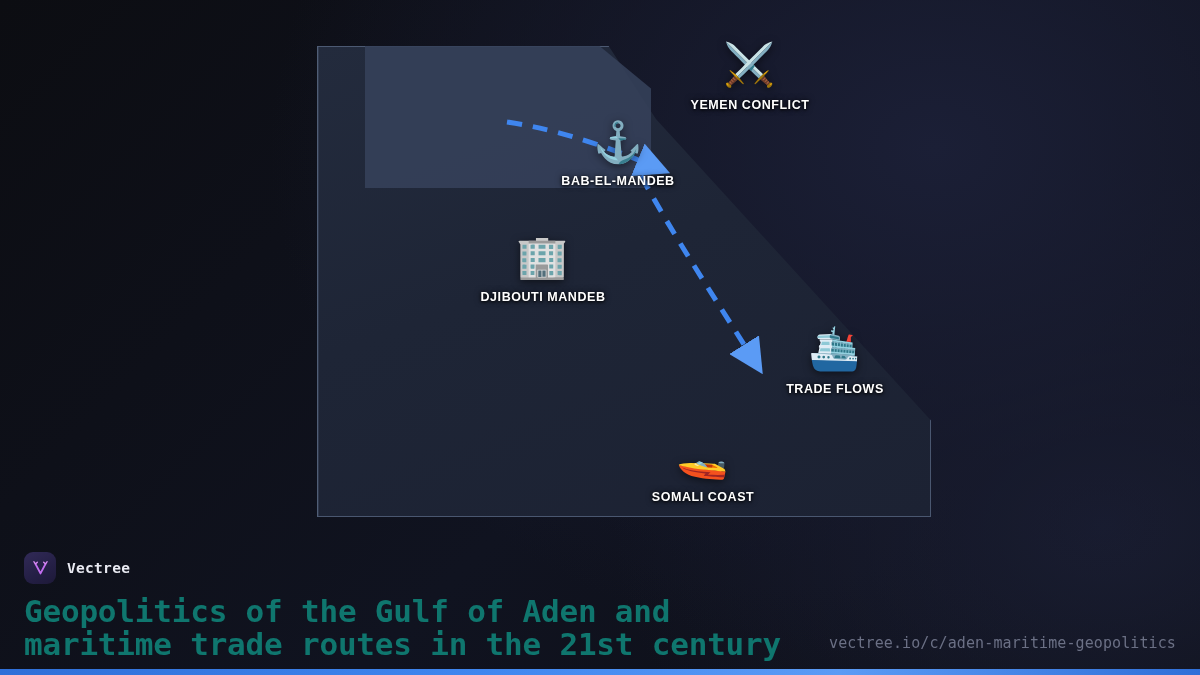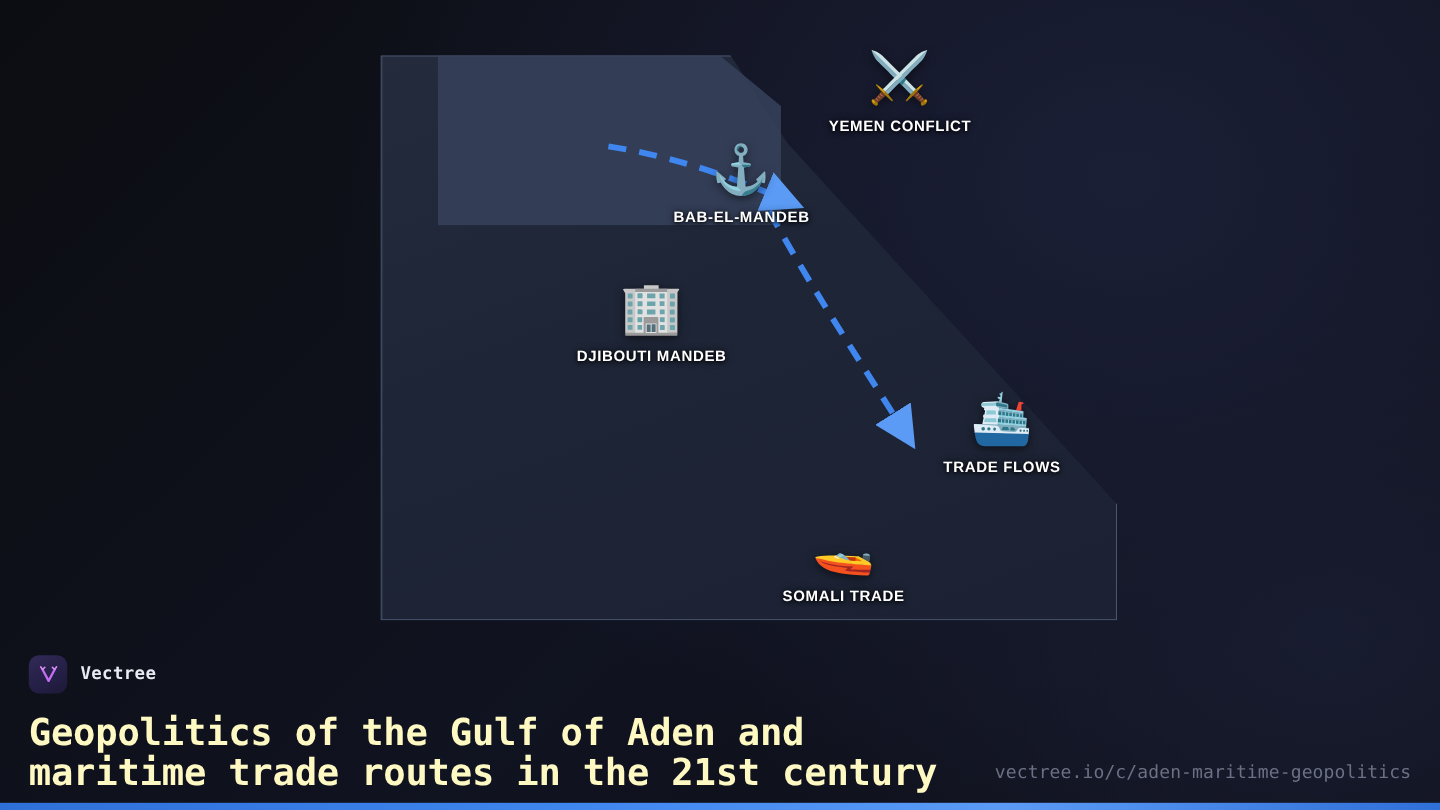--- a/index.html
+++ b/index.html
@@ -107,21 +107,21 @@
   #footer {
     position: absolute;
     left: 0; right: 0; bottom: 0;
     padding: 0 24px 14px 24px;
   }
 
   #brand-row {
     display: flex;
     align-items: center;
     gap: 11px;
-    margin-bottom: 17px;
+    margin-bottom: 11px;
   }
   #brand-logo {
     width: 32px; height: 32px;
     border-radius: 9px;
     background: linear-gradient(150deg, #312a57 0%, #241f45 60%, #1d1938 100%);
     display: flex; align-items: center; justify-content: center;
     flex: 0 0 auto;
   }
   #brand-name {
     font-family: "DejaVu Sans Mono", monospace;
@@ -129,21 +129,21 @@
     font-weight: bold;
     color: #e9eaf2;
     letter-spacing: 0.3px;
   }
 
   #headline {
     font-family: "DejaVu Sans Mono", monospace;
     font-size: 31px;
     font-weight: bold;
     line-height: 1.06;
-    color: #fef9c3;
+    color: #0f766e;
     letter-spacing: -0.2px;
     max-width: 790px;
   }
 
   #footer-url {
     position: absolute;
     right: 24px;
     bottom: 23px;
     font-family: "DejaVu Sans Mono", monospace;
     font-size: 15px;
@@ -196,21 +196,21 @@
   <span class="marker-label">DJIBOUTI MANDEB</span>
 </div>
 
 <div class="marker" id="marker-trade">
   <span class="marker-icon">🛳️</span>
   <span class="marker-label">TRADE FLOWS</span>
 </div>
 
 <div class="marker" id="marker-somali">
   <span class="marker-icon">🚤</span>
-  <span class="marker-label">SOMALI TRADE</span>
+  <span class="marker-label">SOMALI COAST</span>
 </div>
 
 <div id="footer">
   <div id="brand-row">
     <div id="brand-logo">
       <svg width="19" height="19" viewBox="0 0 24 24" aria-hidden="true">
         <path d="M5.6 6.2 L12 18.2 L18.4 6.2" fill="none" stroke="#c36ef0" stroke-width="2.4" stroke-linecap="round" stroke-linejoin="round"></path>
         <path d="M5.6 6.2 L3.6 3.4 M5.6 6.2 L8.0 4.0" fill="none" stroke="#d98bf5" stroke-width="1.7" stroke-linecap="round"></path>
         <path d="M18.4 6.2 L20.4 3.4 M18.4 6.2 L16.0 4.0" fill="none" stroke="#d98bf5" stroke-width="1.7" stroke-linecap="round"></path>
       </svg>

